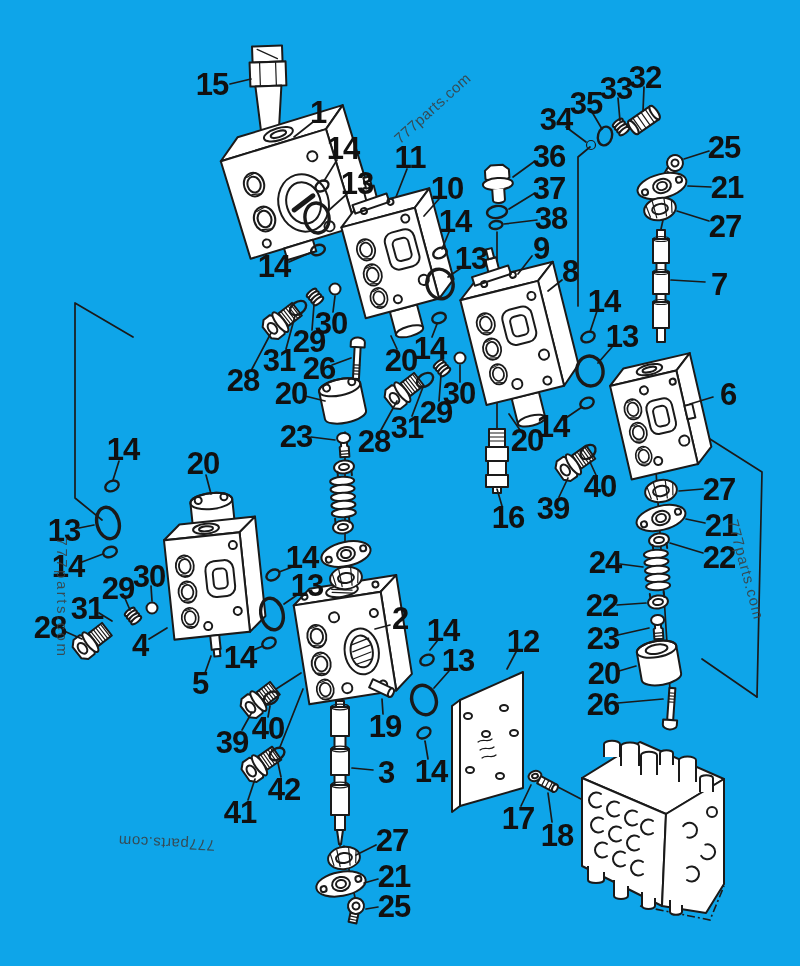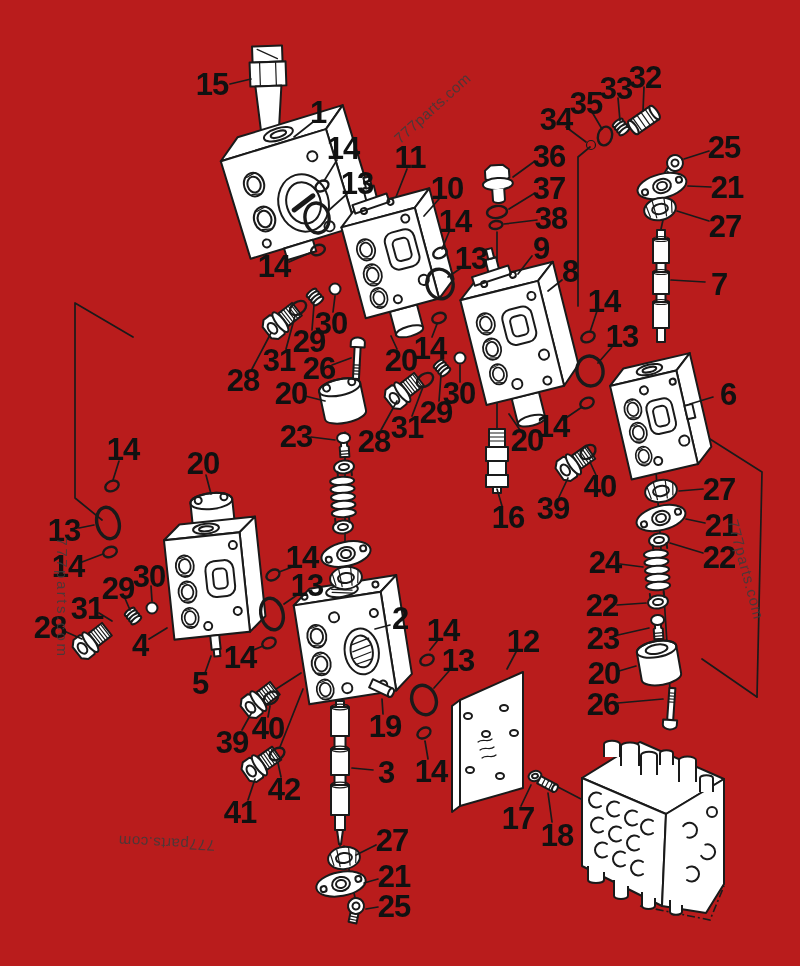--- a/index.html
+++ b/index.html
@@ -1,16 +1,16 @@
 <!DOCTYPE html>
 <html><head>
 <meta charset="utf-8">
 <style>
   html,body{margin:0;padding:0;background:#fff;}
-  #stage{position:relative;width:800px;height:966px;background:#b91c1c;overflow:hidden;}
+  #stage{position:relative;width:800px;height:966px;background:#0ea5e9;overflow:hidden;}
   svg{display:block;}
   .ln{fill:none;stroke:#1a1a1a;stroke-width:2;stroke-linecap:round;stroke-linejoin:round;}
   .fw{fill:#fff;stroke:#1a1a1a;stroke-width:2;stroke-linejoin:round;}
   .thin{fill:none;stroke:#1a1a1a;stroke-width:1.2;stroke-linecap:round;}
   .or{fill:none;stroke:#1a1a1a;stroke-width:2.4;}
   .orb{fill:none;stroke:#1a1a1a;stroke-width:3.4;}
   .ann{fill:none;stroke:#1a1a1a;stroke-width:1.7;stroke-linecap:round;stroke-linejoin:round;}
   .leader{stroke:#1a1a1a;stroke-width:1.7;stroke-linecap:round;}
   .dd{fill:none;stroke:#1a1a1a;stroke-width:1.6;stroke-dasharray:8 3 2 3;}
   .callout{font-family:"Liberation Sans","DejaVu Sans",sans-serif;font-weight:bold;font-size:31px;fill:#111;letter-spacing:-1px;}

